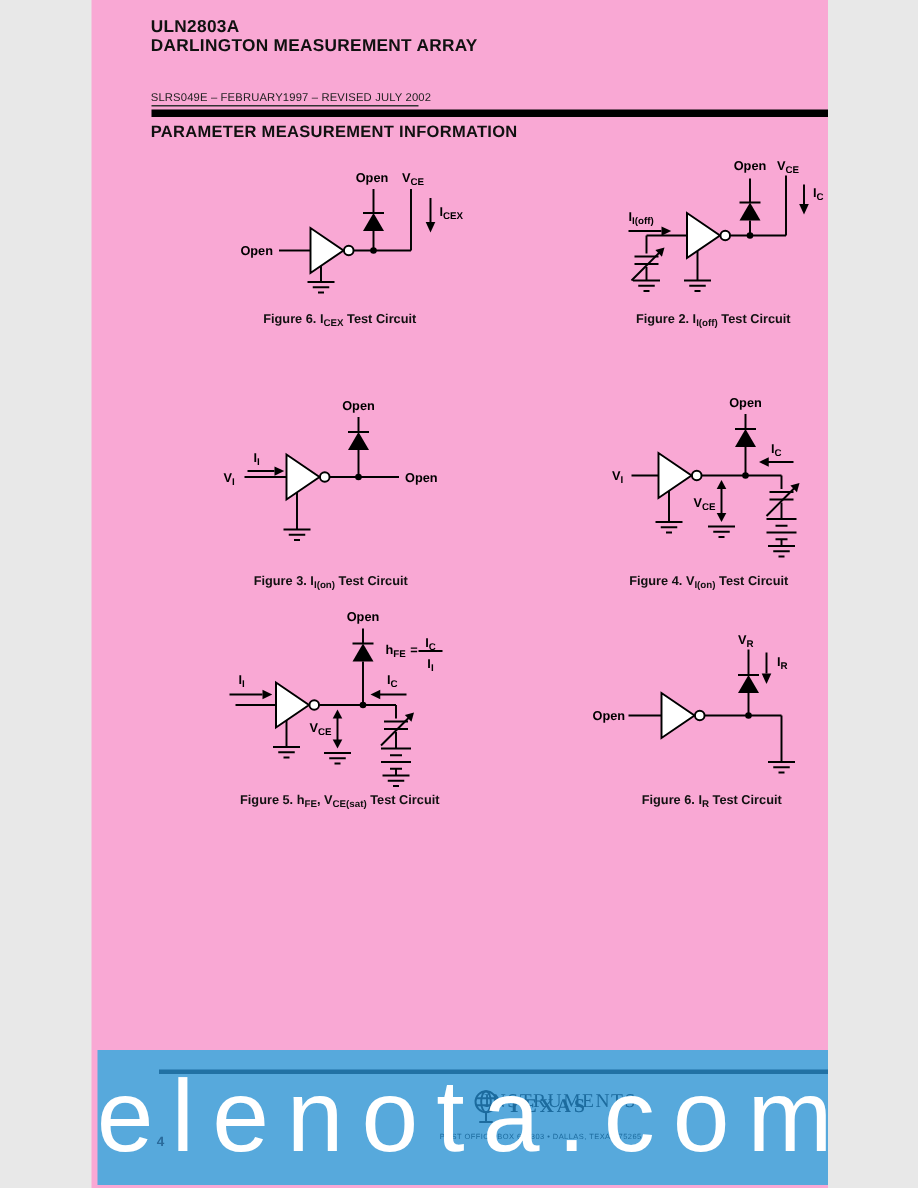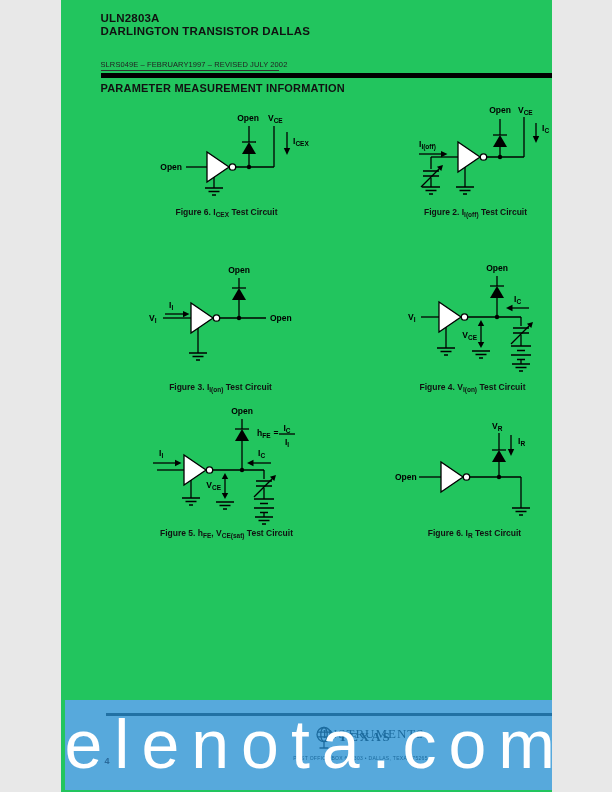--- a/index.html
+++ b/index.html
@@ -1,16 +1,16 @@
 <!DOCTYPE html>
 <html><head>
 <meta charset="utf-8">
 <style>
   html,body{margin:0;padding:0;background:#e8e8e8}
-  .page{position:relative;width:491px;height:792px;margin:0 auto;background:#22c55e;
+  .page{position:relative;width:491px;height:792px;margin:0 auto;background:#f9a8d4;
         font-family:"Liberation Sans",sans-serif;color:#111;overflow:hidden}
   .abs{position:absolute}
   .part{font-weight:bold;font-size:11.5px;letter-spacing:.2px}
   .dtitle{font-weight:bold;font-size:11.5px;letter-spacing:.2px}
   .docline{font-size:7.5px;color:#222;letter-spacing:.1px}
   .thinrule{background:#333;height:1px}
   .bar{background:#000;height:5px}
   .sectitle{font-weight:bold;font-size:11px;text-align:left;letter-spacing:.2px}
   .fig{position:absolute}
   .fig svg{display:block}
@@ -34,21 +34,21 @@
            letter-spacing:.3px;color:#1c6b9e}
   .watermark{position:absolute;left:0;right:0;top:10px;text-align:left;color:#ffffff;
              font-size:68px;letter-spacing:12px;line-height:1;font-weight:normal}
 </style>
 </head>
 <body>
 
 <div class="page">
 
   <div class="abs part" style="left:40px;top:12px">ULN2803A</div>
-  <div class="abs dtitle" style="left:40px;top:25px">DARLINGTON TRANSISTOR DALLAS</div>
+  <div class="abs dtitle" style="left:40px;top:25px">DARLINGTON MEASUREMENT ARRAY</div>
   <div class="abs docline" style="left:40px;top:60px">SLRS049E – FEBRUARY1997 – REVISED JULY 2002</div>
   <div class="abs thinrule" style="left:40px;top:70px;width:178px"></div>
   <div class="abs bar" style="left:40px;top:73px;width:531px"></div>
   <div class="abs sectitle" style="left:40px;top:82px;width:490px">PARAMETER MEASUREMENT INFORMATION</div>
 
   <div class="fig" style="left:81px;top:104px;width:170px;height:130px">
     <svg width="170" height="100" viewBox="0 0 170 100">
       <g class="w">
         <path d="M44,63 H65"></path>
           <path d="M94,63 H132"></path>

